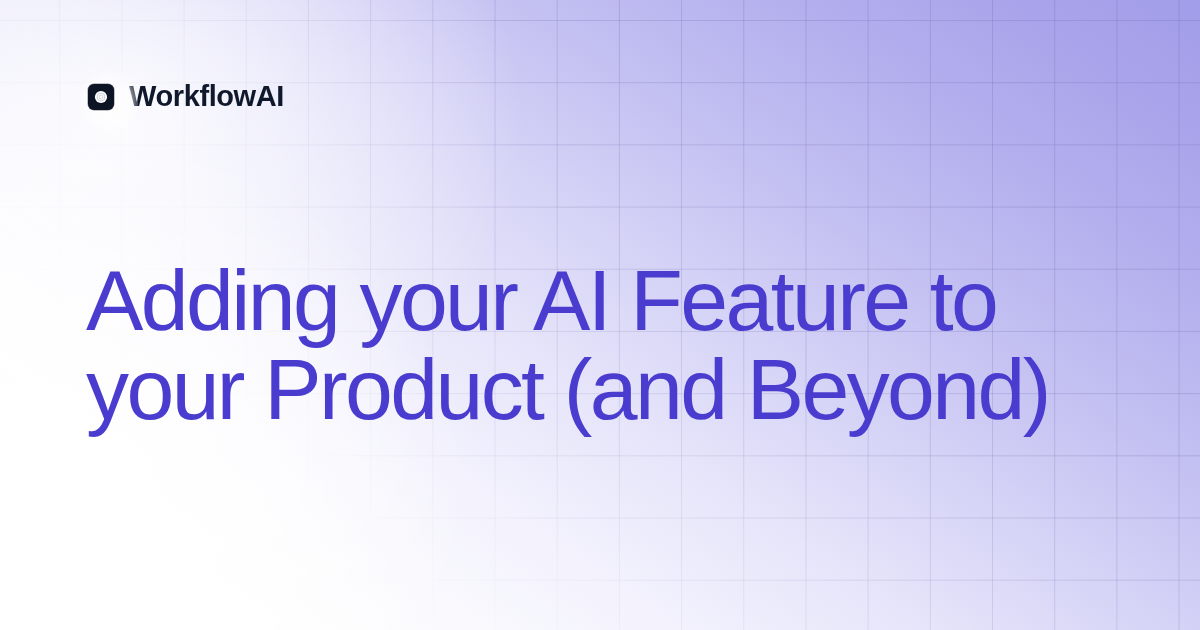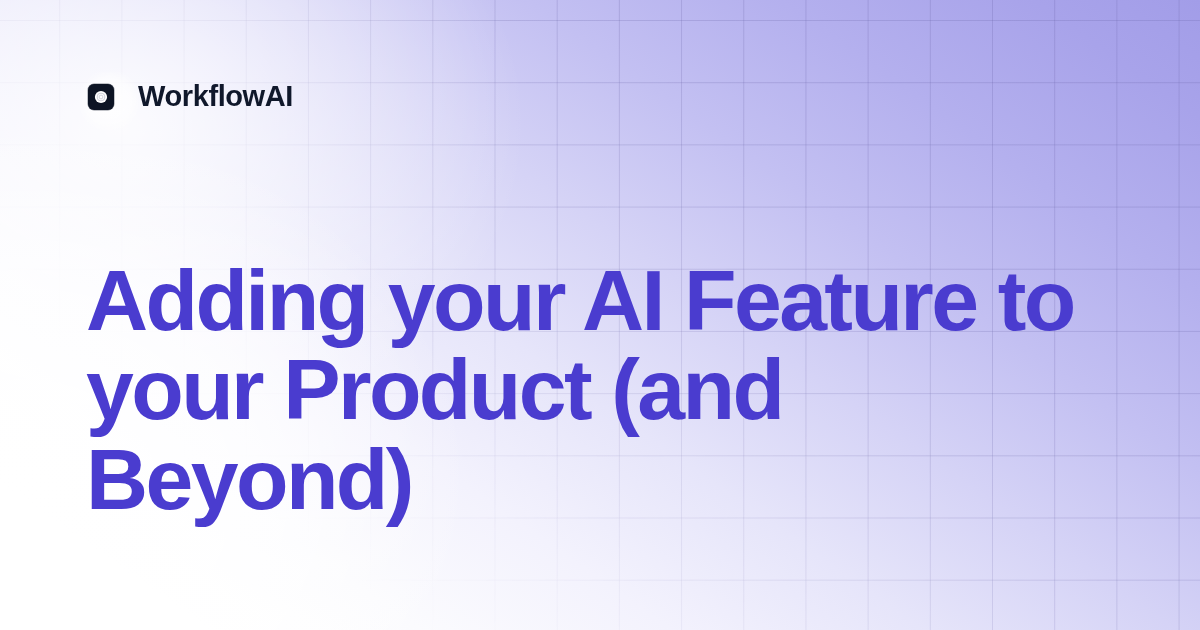--- a/index.html
+++ b/index.html
@@ -82,21 +82,21 @@
     z-index: 5;
   }
 
   
   .brand {
     position: absolute;
     left: 88px;
     top: 82px;
     display: flex;
     align-items: center;
-    gap: 24px;
+    gap: 15px;
   }
   .brand-halo {
     position: absolute;
     left: -8px;
     top: -10px;
     width: 58px;
     height: 58px;
     border-radius: 14px;
     background: radial-gradient(circle at 50% 50%, rgba(255,255,255,0.95) 0%, rgba(255,255,255,0.55) 55%, rgba(255,255,255,0) 78%);
     pointer-events: none;
@@ -124,21 +124,21 @@
     white-space: nowrap;
   }
 
   
   .headline {
     position: absolute;
     left: 86px;
     top: 256px;
     width: 1040px;
     font-size: 86px;
-    font-weight: 700;
+    font-weight: 400;
     line-height: 1.04;
     letter-spacing: -2.6px;
     color: #4a3ccf;
     white-space: pre-line;
   }
 </style>
 </head>
 <body>
 
 <div class="banner">

